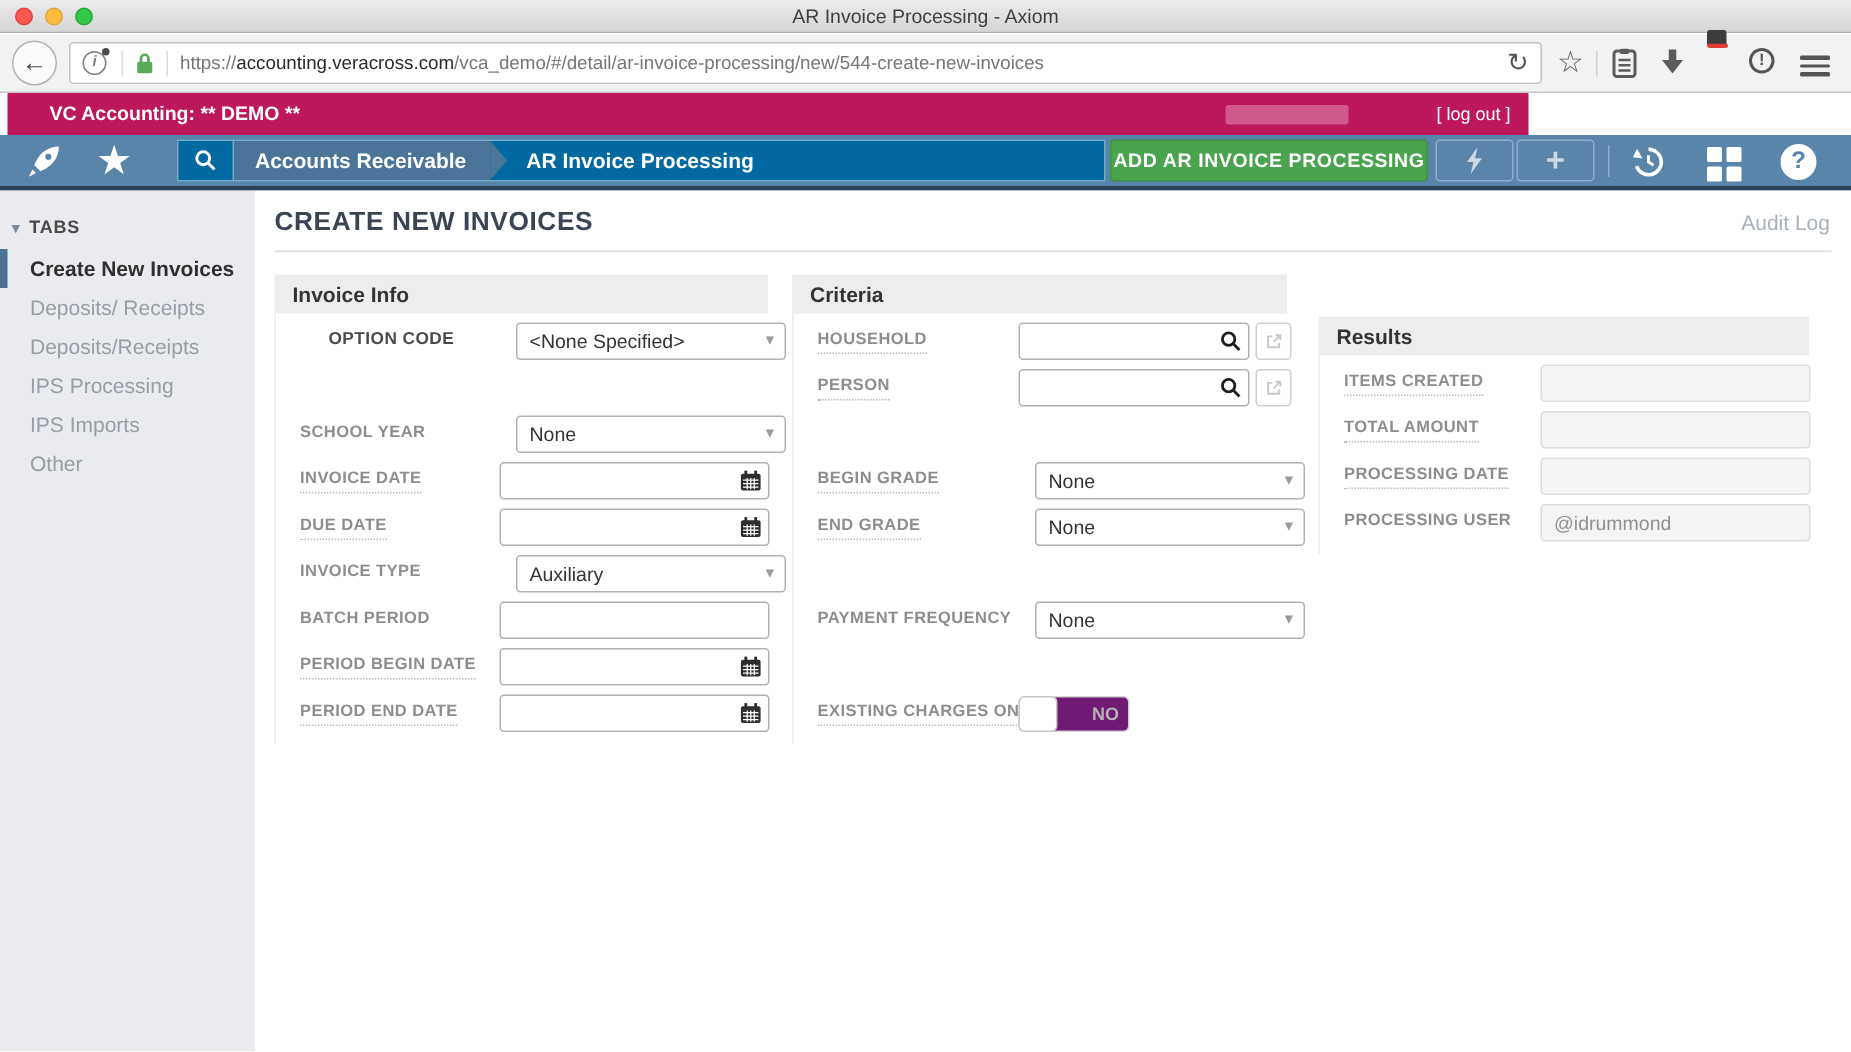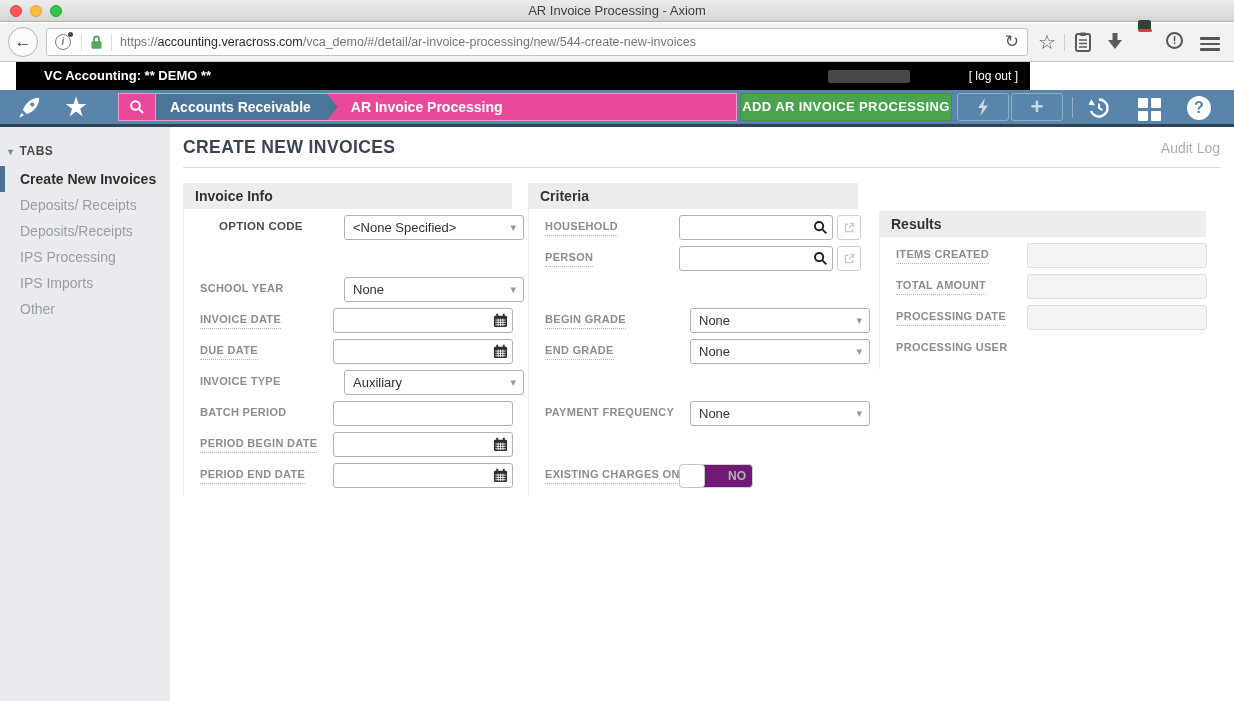--- a/index.html
+++ b/index.html
@@ -40,32 +40,32 @@
   .burger span { display:block; height:2.5px; background:#555; margin-bottom:3px; border-radius:1px; }
   .extbadge { position:relative; width:15px; height:15px; margin-top:3px; }
   .extbadge .dots { position:absolute; top:-3px; left:1px; width:3px; height:3px; border-radius:50%;
      background:#e03c31; box-shadow:5px 0 0 #e03c31, 10px 0 0 #e03c31; }
   .extbadge .box { position:absolute; bottom:0; left:0; width:13px; height:12px; background:#3c3c3c;
      border-radius:2px; border-bottom:3px solid #e03c31; }
   .circlex { width:17px; height:17px; border:2px solid #555; border-radius:50%; color:#555;
      font-size:11px; font-weight:bold; text-align:center; line-height:13px; }
 
   
-  .appbar { position:absolute; left:16px; top:62px; width:1014px; height:28px; background:#000000; }
+  .appbar { position:absolute; left:5px; top:62px; width:1014px; height:28px; background:#be185d; }
   .brand { position:absolute; left:28px; top:0; color:#fff; font-weight:bold; font-size:13px; line-height:28px; }
   .redact { position:absolute; right:120px; top:8px; width:82px; height:13px;
      background:rgba(255,255,255,.28); border-radius:2px; }
   .logout { position:absolute; right:12px; top:0; color:#fff; font-size:12px; line-height:28px; }
 
   
   .navbar { position:absolute; left:0; top:90px; width:1234px; height:37px; background:#5885a9;
      border-bottom:3px solid #2f4257; }
   .nav-rocket { position:absolute; left:16px; top:5px; }
   .nav-star { position:absolute; left:64px; top:1px; color:#fff; font-size:27px; line-height:32px; }
-  .crumbbar { position:absolute; left:118px; top:3px; width:619px; height:28px; background:#ec4899;
+  .crumbbar { position:absolute; left:118px; top:3px; width:619px; height:28px; background:#0369a1;
      border:1px solid rgba(255,255,255,.45); display:flex; align-items:stretch; }
   .crumb-search { width:37px; display:flex; align-items:center; justify-content:center;
      border-right:1px solid rgba(255,255,255,.45); }
   .crumb1 { position:relative; background:#4a7599; color:#fff; font-weight:bold; font-size:14px;
      line-height:26px; padding:0 16px 0 14px; }
   .crumb1::after { content:""; position:absolute; right:-11px; top:0; border-top:13px solid transparent;
      border-bottom:13px solid transparent; border-left:11px solid #4a7599; z-index:2; }
   .crumb2 { color:#fff; font-weight:bold; font-size:14px; line-height:26px; padding-left:24px; }
   .addbtn { position:absolute; left:740px; top:3px; width:212px; height:28px; background:#4aa44e;
      border:1px solid #3f9143; border-radius:3px; color:#fff; font-weight:bold; font-size:13px;
@@ -388,17 +388,18 @@
         <span class="flabel dotted" style="top:10px">ITEMS CREATED</span>
         <div class="ro" style="left:147px; top:6px; width:180px"></div>
 
         <span class="flabel dotted" style="top:41px">TOTAL AMOUNT</span>
         <div class="ro" style="left:147px; top:37px; width:180px"></div>
 
         <span class="flabel dotted" style="top:72px">PROCESSING DATE</span>
         <div class="ro" style="left:147px; top:68px; width:180px"></div>
 
         <span class="flabel" style="top:103px">PROCESSING USER</span>
+        <div class="ro" style="left:147px; top:99px; width:180px">@idrummond</div>
       </div>
     </div>
   </div>
 
 </div>
 
 </body></html>

